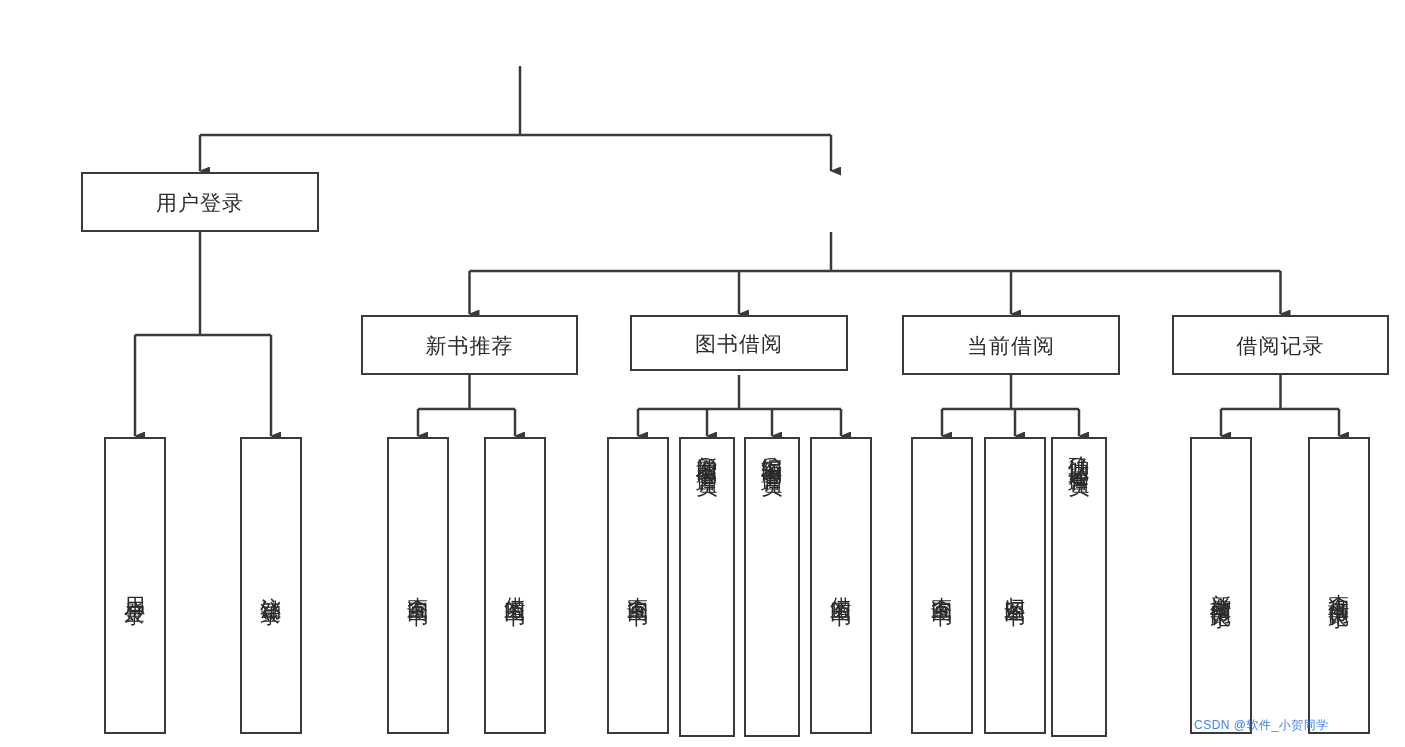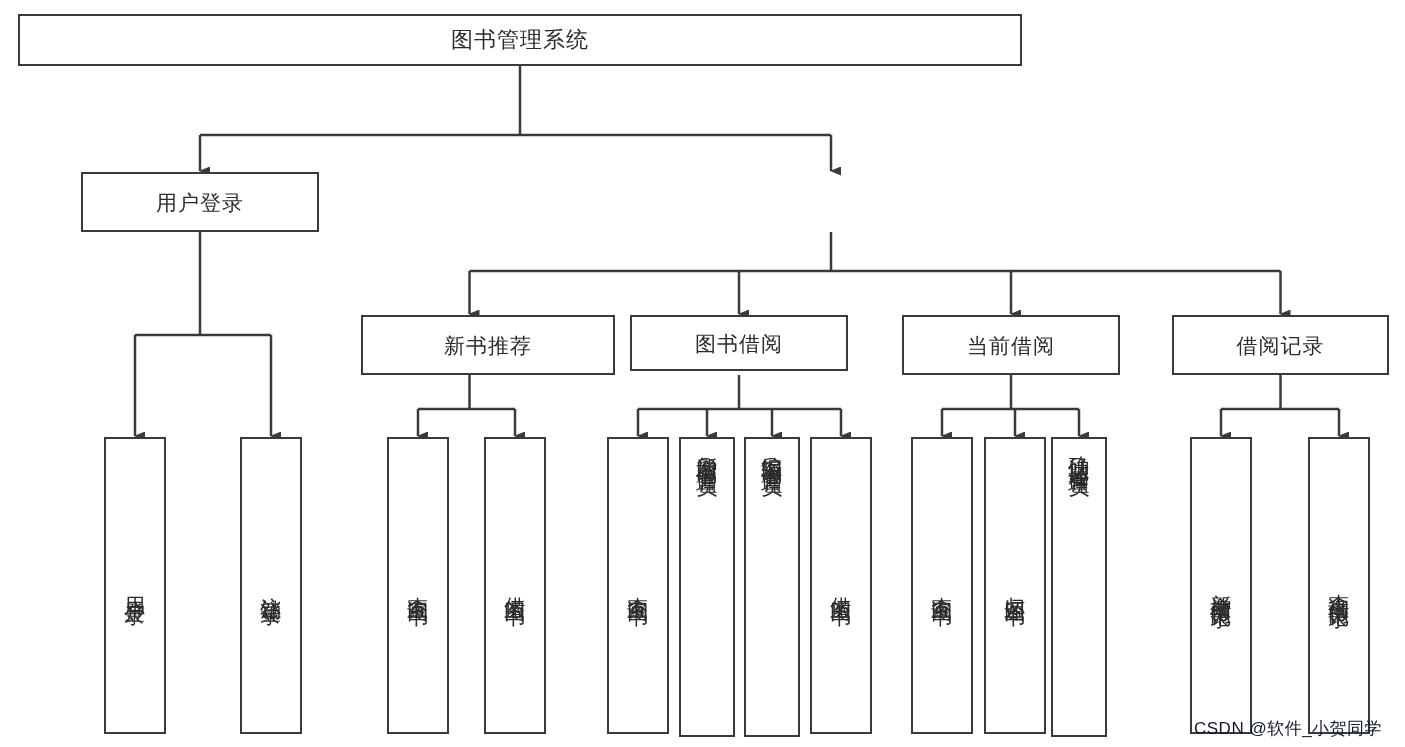--- a/index.html
+++ b/index.html
@@ -55,22 +55,22 @@
     font-size:21px;
     line-height:1.12;
     letter-spacing:3px;
     white-space:nowrap;
   }
   
   .node.vert.center{ align-items:center; }
   .node.vert.top{ align-items:flex-start; }
   .watermark{
     position:absolute;
-    font-size:17px;
-    color:#0f172a;
+    font-size:12px;
+    color:#3b82f6;
     white-space:nowrap;
     z-index:3;
     letter-spacing:0.5px;
   }
 </style>
 </head>
 <body>
 
 <div id="stage">
 
@@ -110,29 +110,26 @@
         <line x1="942" y1="409" x2="942" y2="436" marker-end="url(#arrowhead)"></line>
         <line x1="1015" y1="409" x2="1015" y2="436" marker-end="url(#arrowhead)"></line>
         <line x1="1079" y1="409" x2="1079" y2="436" marker-end="url(#arrowhead)"></line>
         <line x1="1280.5" y1="375" x2="1280.5" y2="409"></line>
         <line x1="1221" y1="409" x2="1339" y2="409"></line>
         <line x1="1221" y1="409" x2="1221" y2="436" marker-end="url(#arrowhead)"></line>
         <line x1="1339" y1="409" x2="1339" y2="436" marker-end="url(#arrowhead)"></line>
       </g>
   </svg>
 
-  <div class="node horiz root" style="left: 18px; top: 14px; width: 1004px; height: 52px;">
-    <span class="lbl">图书管理系统</span>
-  </div>
 
   <div class="node horiz" style="left: 81px; top: 172px; width: 238px; height: 60px;">
     <span class="lbl">用户登录</span>
   </div>
 
-  <div class="node horiz" style="left: 361px; top: 315px; width: 254px; height: 60px;">
+  <div class="node horiz" style="left: 361px; top: 315px; width: 217px; height: 60px;">
     <span class="lbl">新书推荐</span>
   </div>
   <div class="node horiz" style="left: 630px; top: 315px; width: 218px; height: 56px;">
     <span class="lbl">图书借阅</span>
   </div>
   <div class="node horiz" style="left: 1172px; top: 315px; width: 217px; height: 60px;">
     <span class="lbl">借阅记录</span>
   </div>
   <div class="node horiz" style="left: 902px; top: 315px; width: 218px; height: 60px;">
     <span class="lbl">当前借阅</span>

